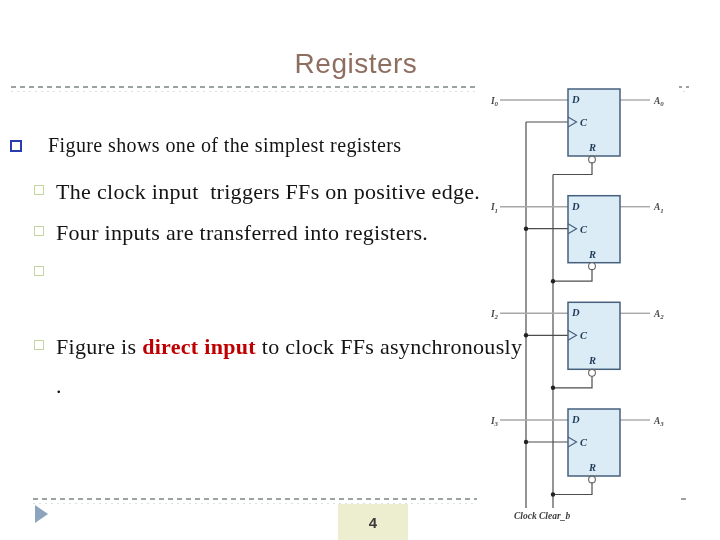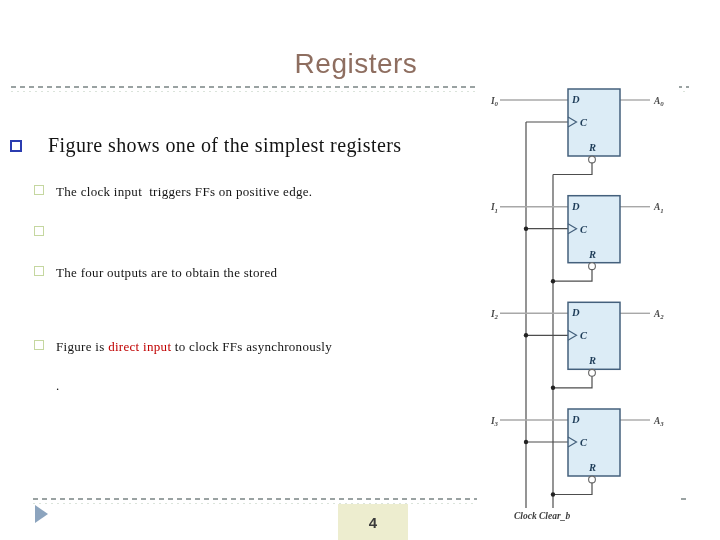--- a/index.html
+++ b/index.html
@@ -23,25 +23,25 @@
 
   .title{
     position:absolute;left:0;top:48px;width:712px;z-index:3;
     text-align:center;font-family:"Liberation Sans",sans-serif;
     font-size:28px;line-height:32px;color:#8e6e60;letter-spacing:.5px;
   }
 
   
   .row{position:absolute;z-index:3;white-space:pre;}
   .lvl1-text{left:28px;top:132px;font-size:20px;line-height:26px;letter-spacing:.4px;margin-left:20px;}
-  .lvl2-text{font-size:13px;line-height:23px;letter-spacing:.3px;left:56px;}
+  .lvl2-text{font-size:22px;line-height:23px;letter-spacing:.3px;left:56px;}
   .bullet-sq{position:absolute;z-index:3;box-sizing:border-box;background:transparent;}
   .sq1{left:10px;top:140px;width:12px;height:12px;border:2px solid #2b3cb0;}
   .sq2{width:10px;height:10px;border:1.6px solid #c5d7a0;left:34px;}
-  .em-red{color:#c00000;font-weight:normal;}
+  .em-red{color:#c00000;font-weight:bold;}
 
   
   #circuit-svg{position:absolute;left:477px;top:84px;z-index:2;}
 
   
   .footer-triangle{
     position:absolute;left:35px;top:505px;width:0;height:0;z-index:3;
     border-top:9px solid transparent;border-bottom:9px solid transparent;
     border-left:13px solid #8ca4be;
   }
@@ -64,23 +64,23 @@
   <div class="dash-line top"></div>
   <div class="dash-sub top"></div>
 
   <span class="bullet-sq sq1"></span>
   <div class="row lvl1-text">Figure shows one of the simplest registers</div>
 
   <span class="bullet-sq sq2" style="top:185px"></span>
   <div class="row lvl2-text" style="top:180px">The clock input  triggers FFs on positive edge.</div>
 
   <span class="bullet-sq sq2" style="top:226px"></span>
+  <div class="row lvl2-text" style="top:221px">Four inputs are transferred into registers.</div>
 
   <span class="bullet-sq sq2" style="top:266px"></span>
-  <div class="row lvl2-text" style="top:261px">The four outputs are to obtain the stored</div>
 
   <span class="bullet-sq sq2" style="top:340px"></span>
   <div class="row lvl2-text" style="top:335px"><span>Figure is </span><span class="em-red">direct input</span><span> to clock FFs asynchronously</span></div>
   <div class="row lvl2-text" style="top:374px">.</div>
 
   <svg id="circuit-svg" width="212" height="456" viewBox="0 0 212 456">
       <rect x="0" y="0" width="202" height="456" fill="#ffffff"></rect>
       <line x1="49" y1="38" x2="49" y2="424" stroke="#4d4d4d" stroke-width="1.2"></line>
       <line x1="76" y1="90.5" x2="76" y2="424" stroke="#4d4d4d" stroke-width="1.2"></line>
       <line x1="23" y1="16" x2="91" y2="16" stroke="#a8a8a8" stroke-width="1.4"></line>

